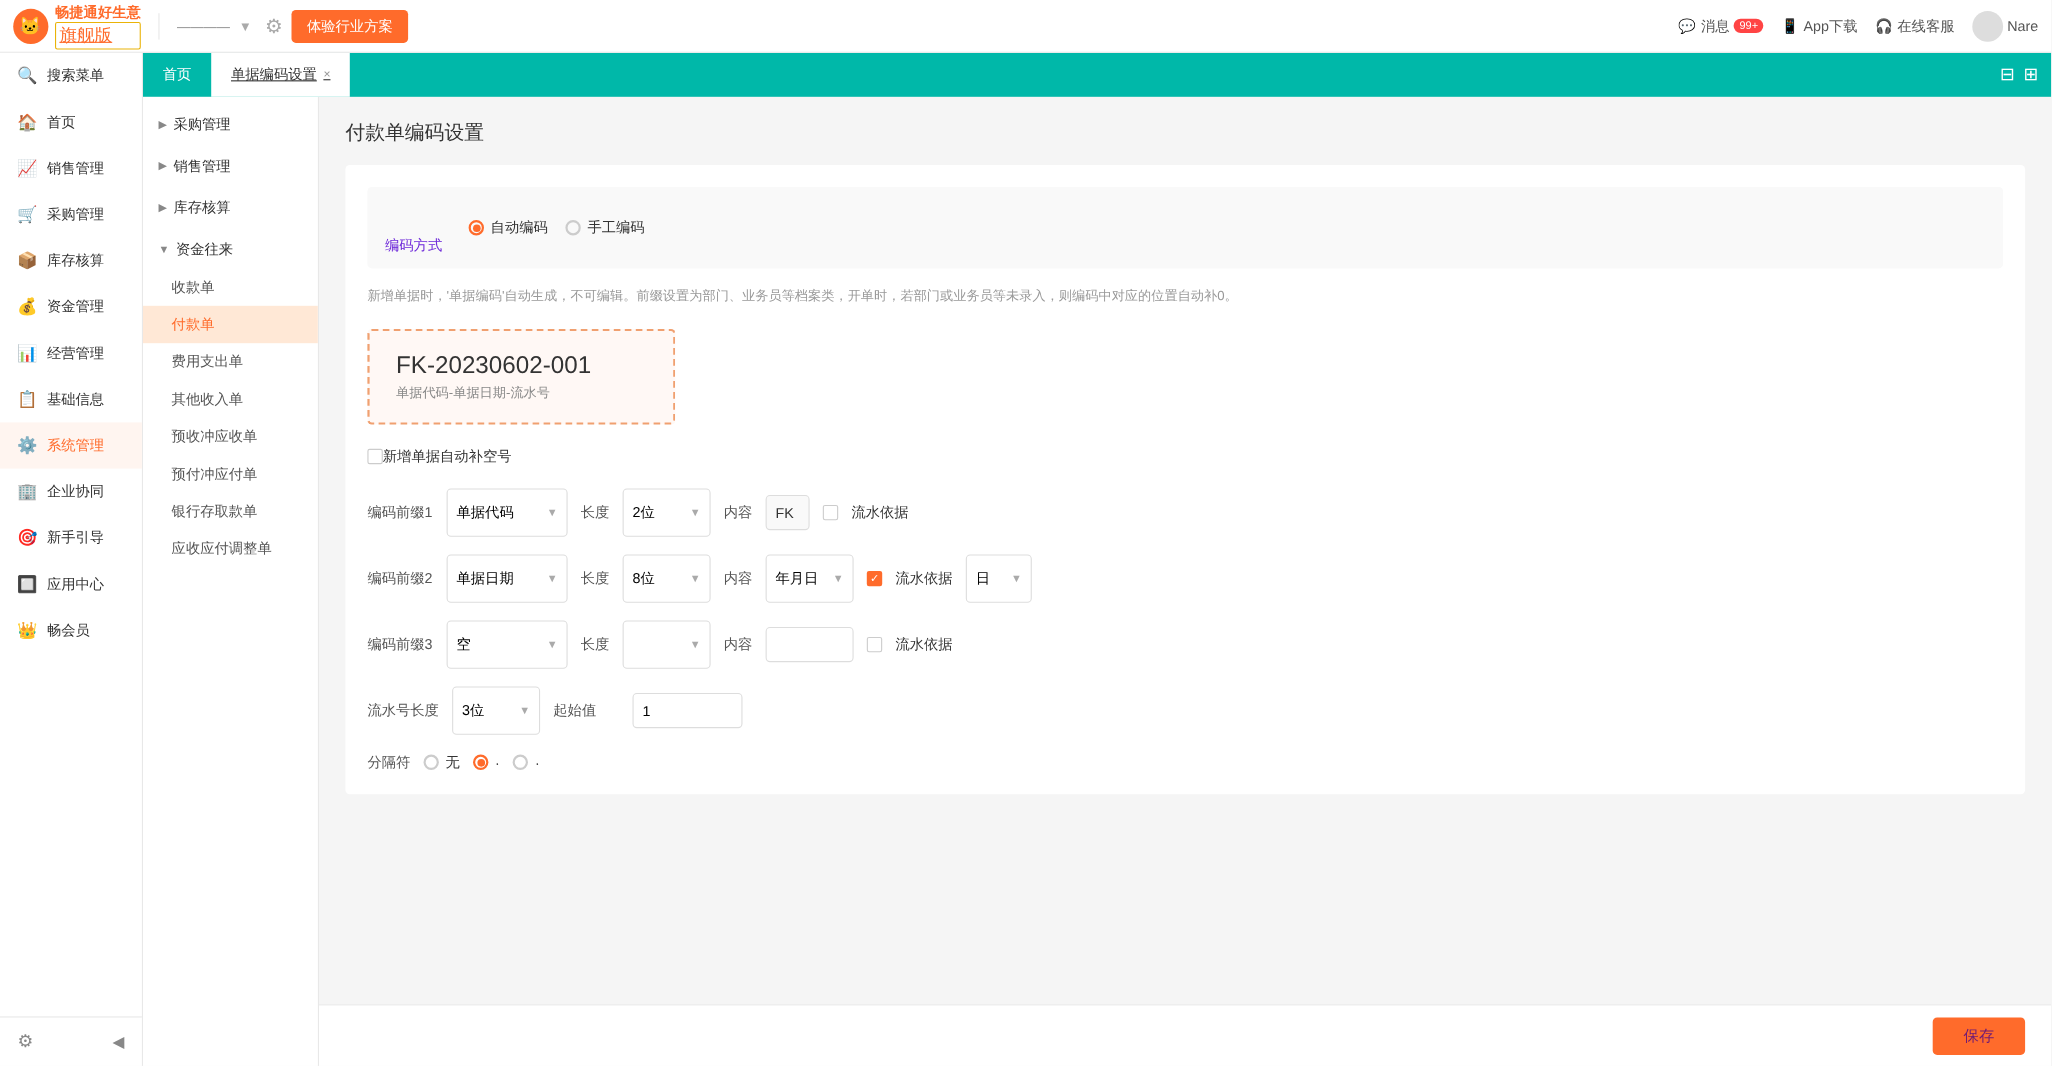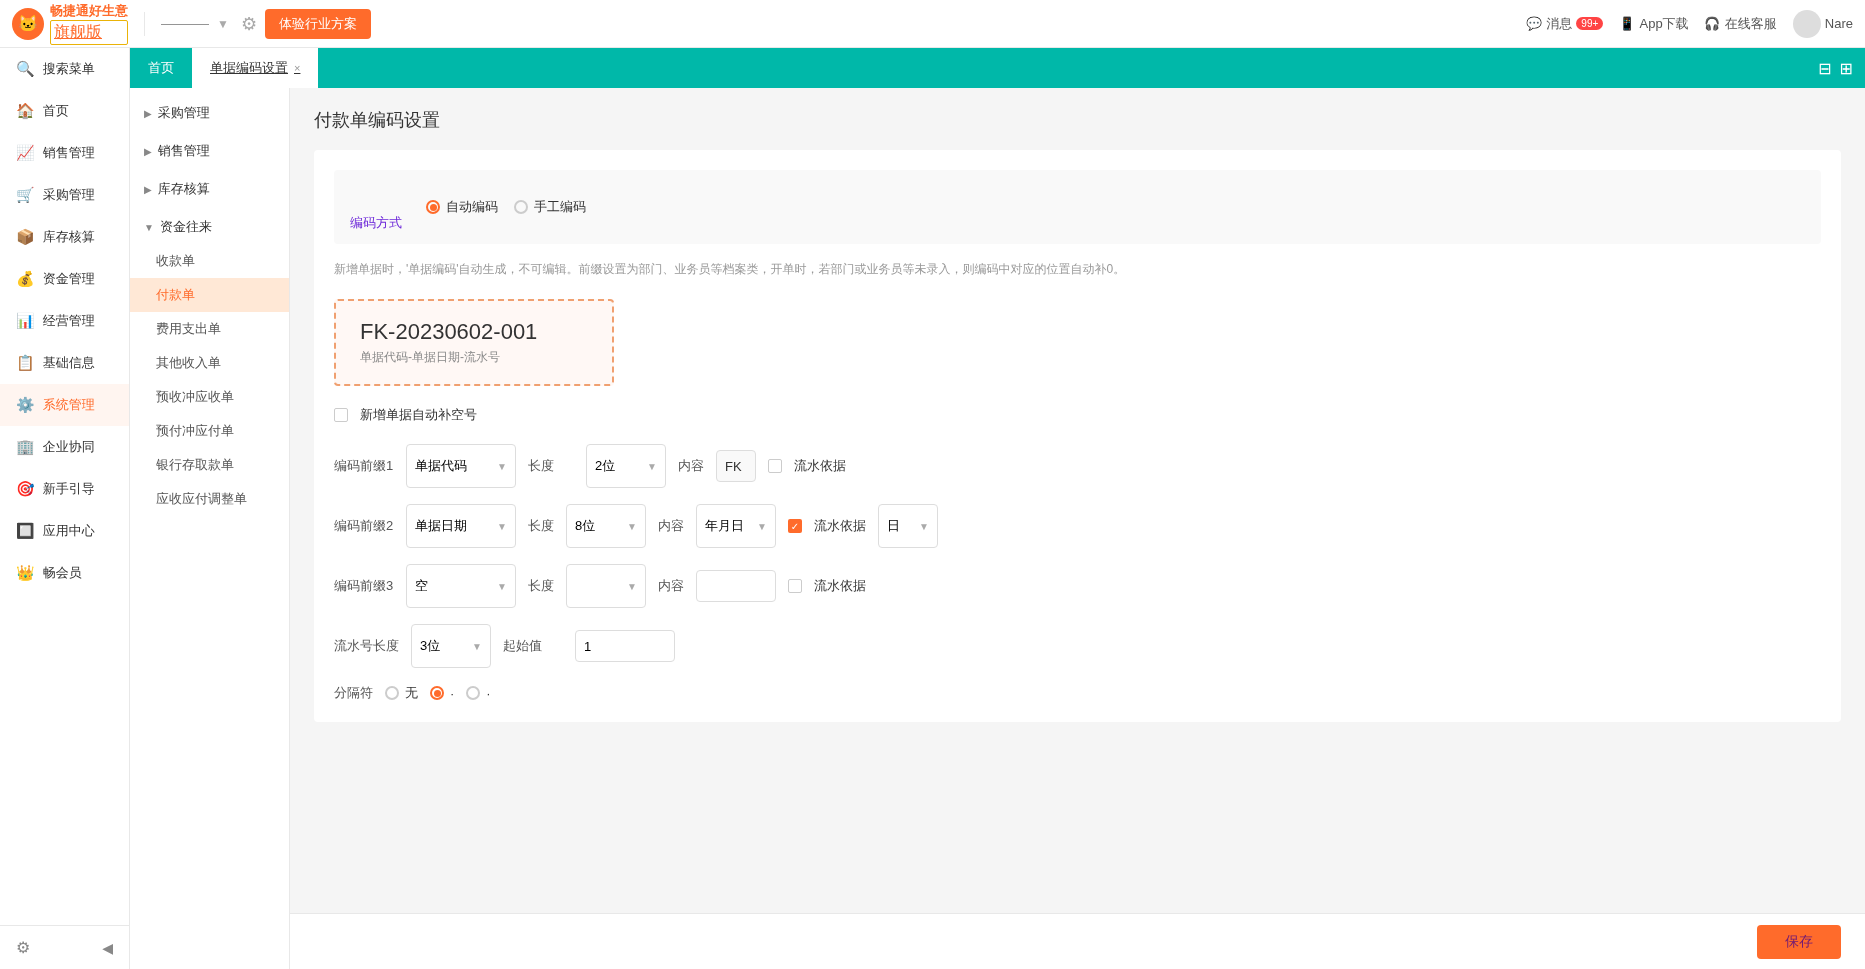--- a/index.html
+++ b/index.html
@@ -137,21 +137,21 @@
       border-radius: 4px;
       padding: 18px 24px;
       display: inline-block;
       margin-bottom: 20px;
       min-width: 280px;
     }
     .example-code { font-size: 22px; color: #333; font-weight: 500; margin-bottom: 4px; }
     .example-desc { font-size: 12px; color: #888; }
 
     
-    .auto-fill-row { display: flex; align-items: center; gap: 12px; margin-bottom: 20px; font-size: 13px; color: #333; text-align: center; }
+    .auto-fill-row { display: flex; align-items: center; gap: 0; margin-bottom: 20px; font-size: 13px; color: #333; text-align: center; }
     .checkbox-box { width: 14px; height: 14px; border: 1px solid #ccc; border-radius: 2px; }
 
     
     .form-row { display: flex; align-items: center; gap: 12px; margin-bottom: 16px; flex-wrap: wrap; }
     .form-label { font-size: 13px; color: #555; min-width: 60px; }
     .form-select {
       height: 44px;
       border: 1px solid #ddd;
       border-radius: 4px;
       padding: 0 8px;
@@ -385,21 +385,21 @@
             </div>
 
             
             <div class="form-row">
               <span class="form-label">编码前缀1</span>
               <div class="form-select" style="min-width:110px;">
                 <span>单据代码</span>
                 <span class="arrow">▼</span>
               </div>
               <span class="length-label">长度</span>
-              <div class="form-select" style="min-width:80px;margin-left:20px;">
+              <div class="form-select" style="min-width:80px;">
                 <span>2位</span>
                 <span class="arrow">▼</span>
               </div>
               <span class="content-label">内容</span>
               <div class="content-value">FK</div>
               <div class="stream-checkbox">
                 <div class="cb-unchecked"></div>
                 <span>流水依据</span>
               </div>
             </div>

